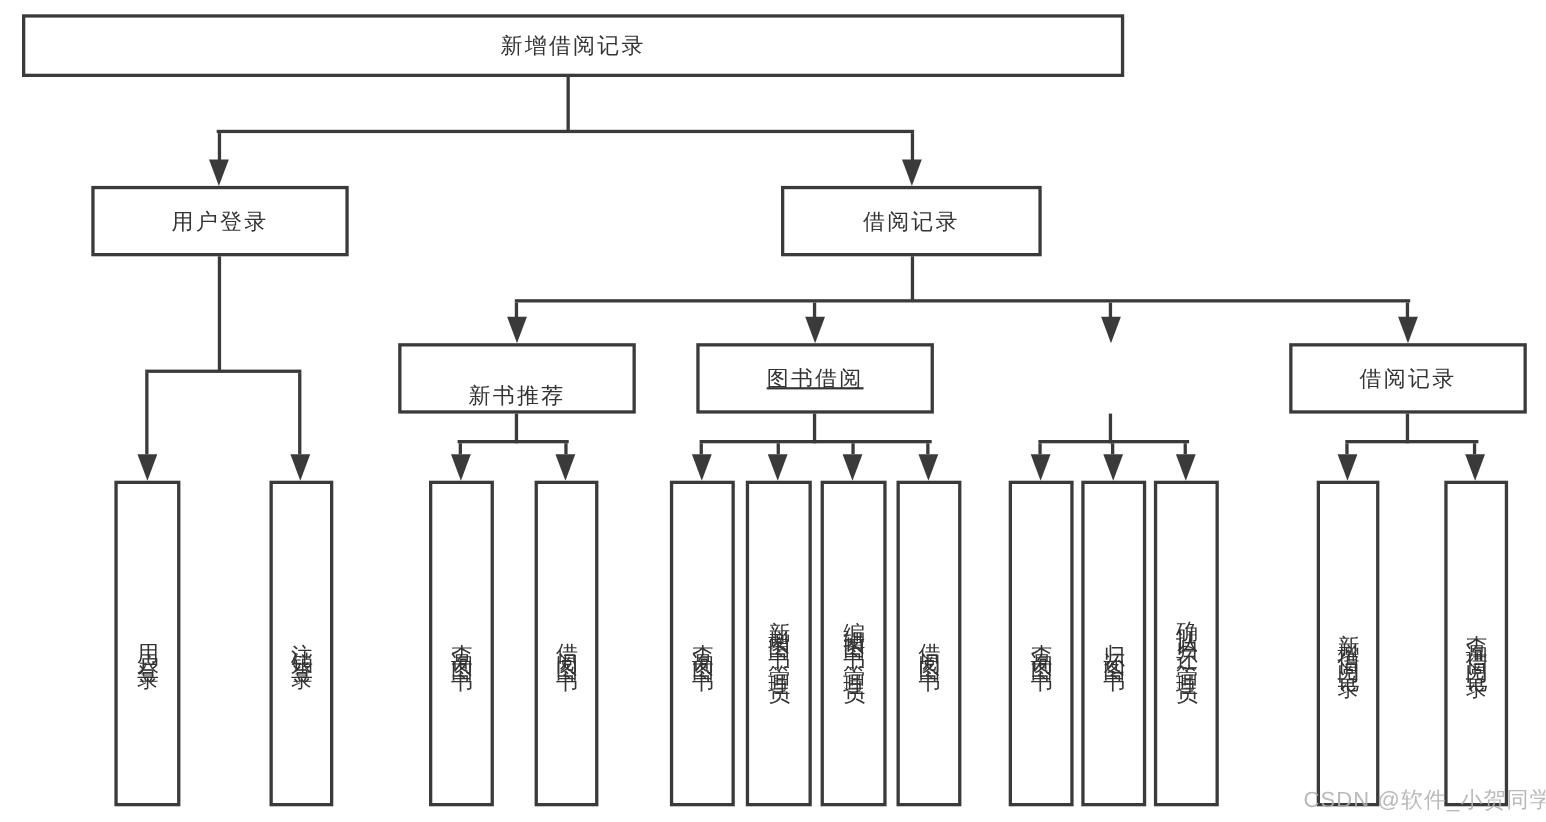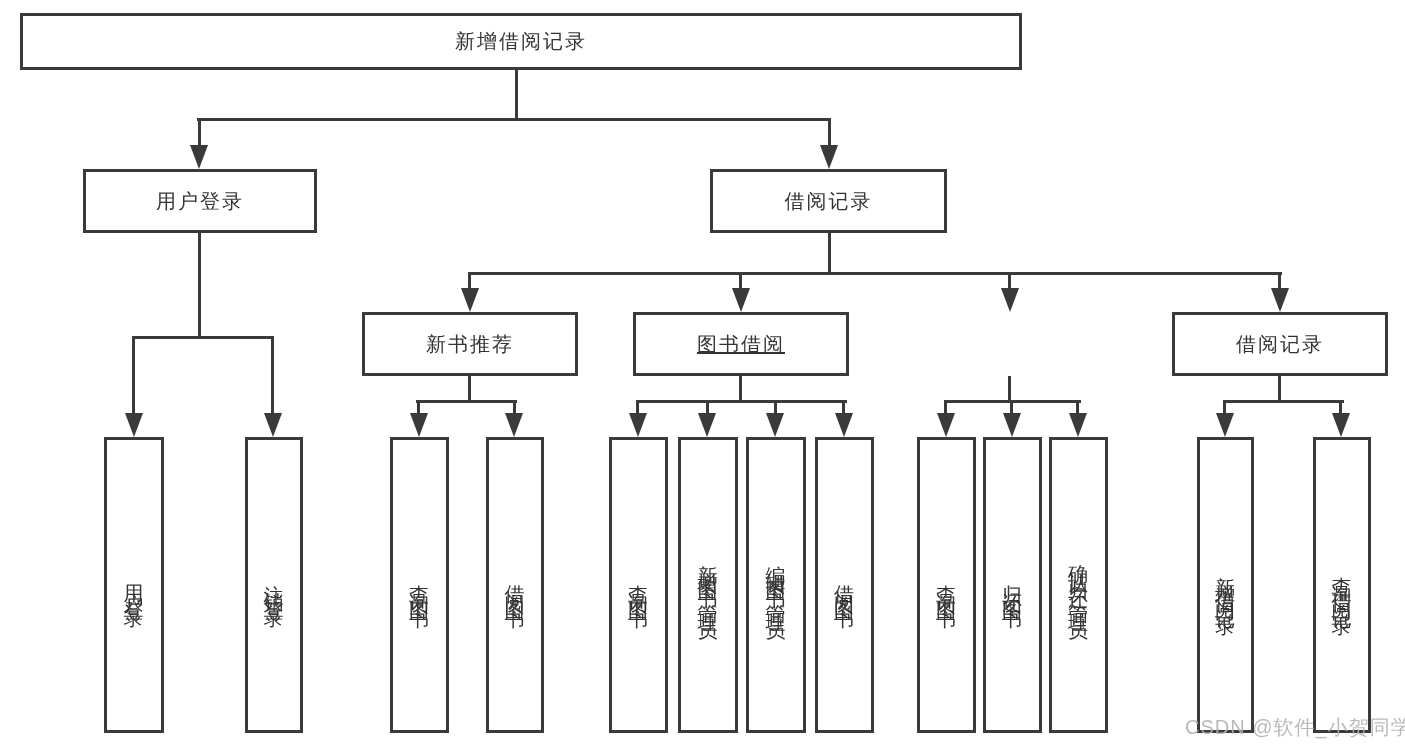--- a/index.html
+++ b/index.html
@@ -73,21 +73,21 @@
   <div class="line" style="left:468px;top:272px;width:814px;height:3px;"></div>
   <div class="line" style="left:468px;top:275px;width:3px;height:15px;"></div>
   <div class="arrow" style="left:461px;top:288px;"></div>
   <div class="line" style="left:739px;top:275px;width:3px;height:15px;"></div>
   <div class="arrow" style="left:732px;top:288px;"></div>
   <div class="line" style="left:1008px;top:275px;width:3px;height:15px;"></div>
   <div class="arrow" style="left:1001px;top:288px;"></div>
   <div class="line" style="left:1278px;top:275px;width:3px;height:15px;"></div>
   <div class="arrow" style="left:1271px;top:288px;"></div>
 
-  <div class="hbox" style="left:362px;top:312px;width:216px;">
+  <div class="hbox" style="left:362px;top:312px;width:216px;align-items:flex-end;">
       <span>新书推荐</span>
     </div>
   <div class="hbox" style="left:633px;top:312px;width:216px;text-decoration:underline;">
       <span>图书借阅</span>
     </div>
   <div class="hbox" style="left:1172px;top:312px;width:216px;">
       <span>借阅记录</span>
     </div>
 
   <div class="line" style="left:468px;top:376px;width:3px;height:27px;"></div>

